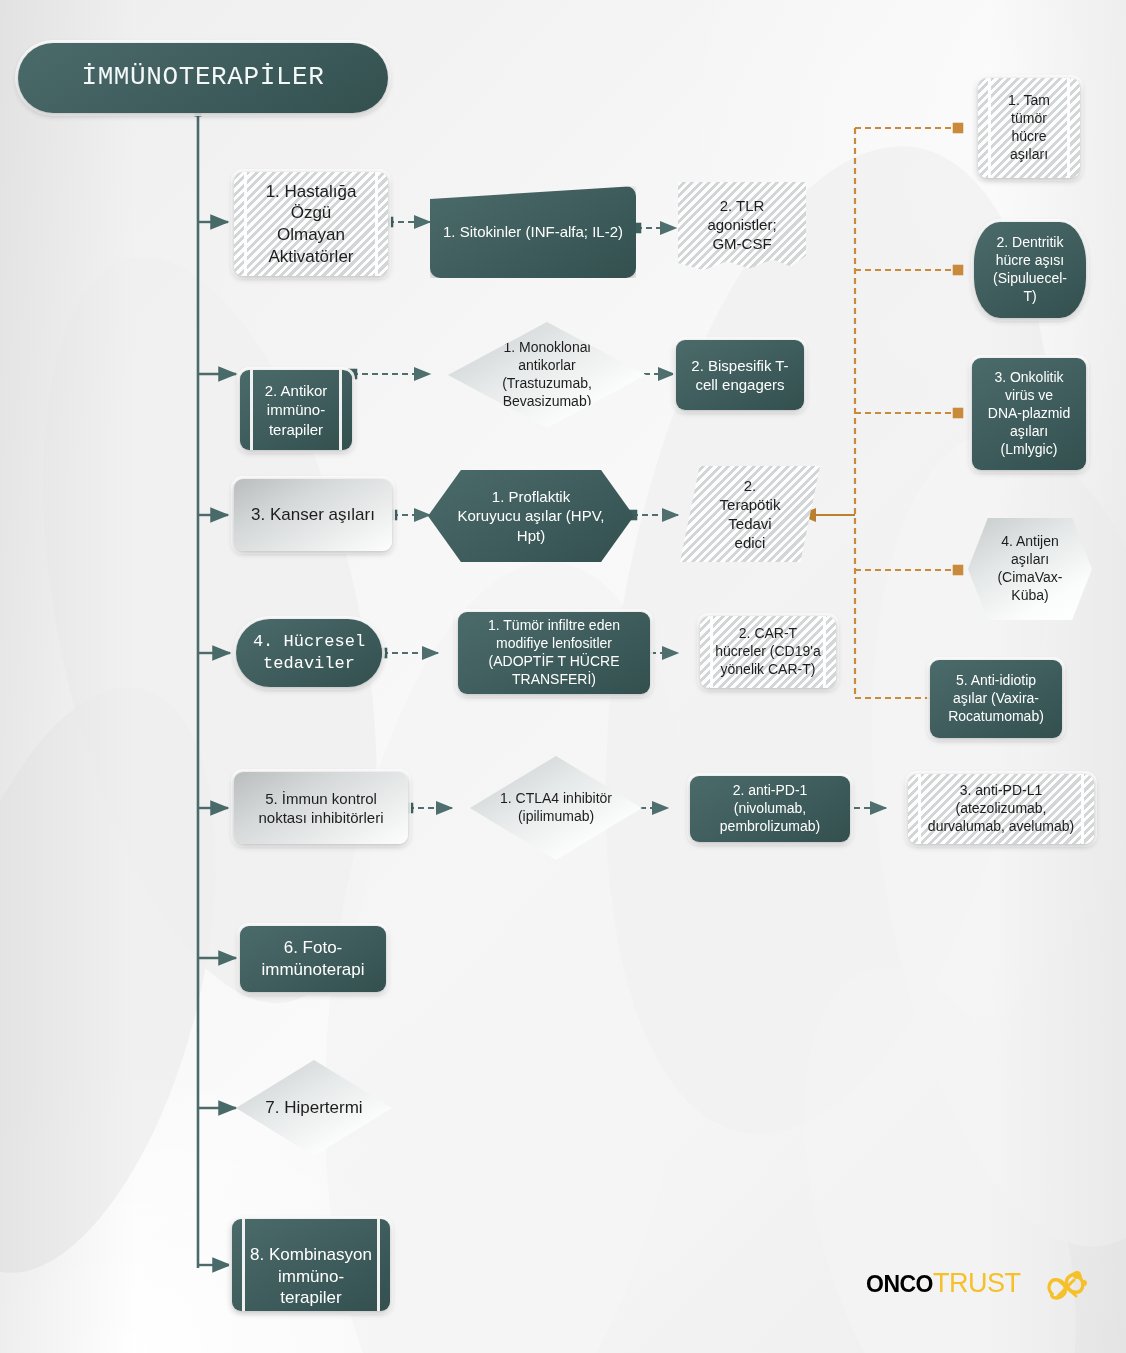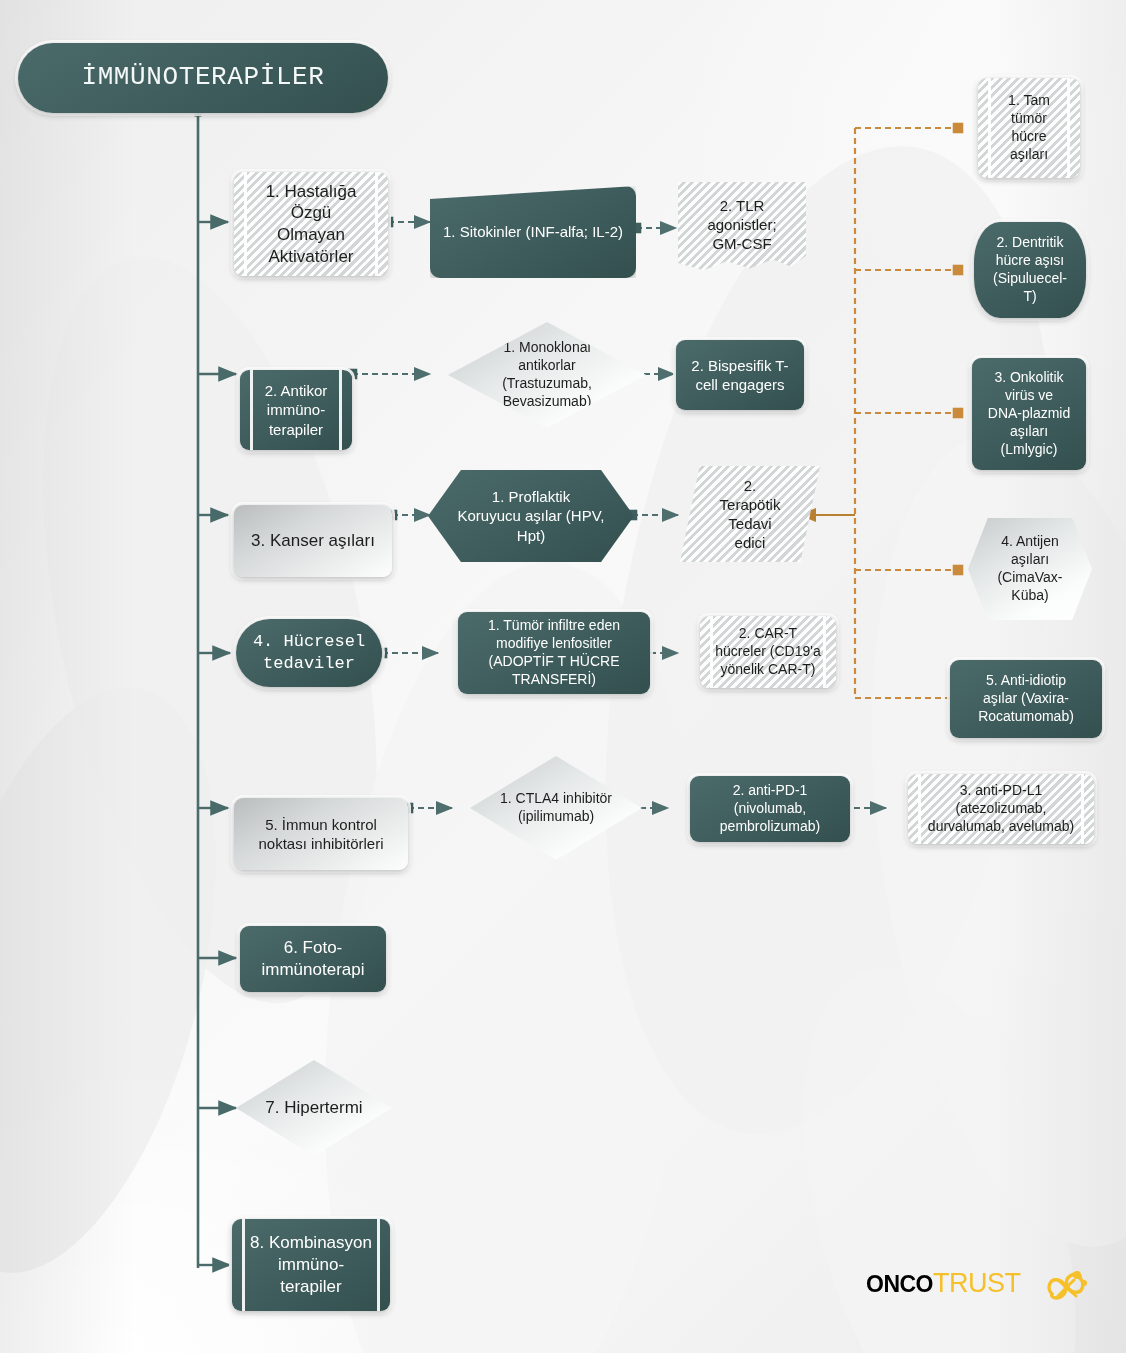--- a/index.html
+++ b/index.html
@@ -34,21 +34,21 @@
   
   .node{position:absolute;display:flex;align-items:center;justify-content:center;
         text-align:center;box-sizing:border-box;line-height:1.28;}
   .node .lbl{position:relative;z-index:3;padding:2px 8px;white-space:pre-line;}
 
   
   .teal{color:#ffffff;
     background:linear-gradient(150deg,#4b6b6a 0%,#41605f 40%,#33504f 100%);}
   
   .gray{color:#1d1d1d;
-    background:linear-gradient(150deg,#b9bdbd 0%,#d6d9d9 35%,#eef0f0 75%,#fdfdfd 100%);margin-top:26px;}
+    background:linear-gradient(150deg,#b9bdbd 0%,#d6d9d9 35%,#eef0f0 75%,#fdfdfd 100%);}
   
   .hatch{color:#1d1d1d;
     background:
       repeating-linear-gradient(135deg, rgba(255,255,255,.95) 0 3px, rgba(210,213,213,.95) 3px 6px),
       linear-gradient(150deg,#d3d6d6 0%,#e4e6e6 60%,#f4f5f5 100%);}
   
   .white{color:#1d1d1d;
     background:linear-gradient(150deg,#c6cbcb 0%,#e6e9e9 40%,#fbfcfc 75%,#ffffff 100%);}
 
   .rounded{border-radius:9px;}
@@ -241,21 +241,21 @@
 durvalumab, avelumab)</span>
   </div>
 
   <div class="node rounded teal shadow fs17" style="left:240px;top:926px;width:146px;height:66px;">
     <span class="lbl">6. Foto-
 immünoterapi</span>
   </div>
   <div class="node diamond white shadow-nb fs17" style="left:236px;top:1060px;width:156px;height:96px;">
     <span class="lbl">7. Hipertermi</span>
   </div>
-  <div class="node rounded teal shadow bars fs17" style="left:232px;top:1219px;width:158px;height:92px;">
+  <div class="node rounded teal shadow bars fs17" style="left:232px;top:1219px;width:158px;height:92px;align-items:flex-end;">
     <span class="lbl">8. Kombinasyon
 immüno-
 terapiler</span>
   </div>
 
   <div class="node rounded hatch shadow bars fs14" style="left:958px;top:78px;width:102px;height:100px;">
     <span class="lbl">1. Tam
 tümör
 hücre
 aşıları</span>
@@ -272,21 +272,21 @@
 DNA-plazmid
 aşıları
 (Lmlygic)</span>
   </div>
   <div class="node hex white shadow-nb fs14" style="left:948px;top:518px;width:124px;height:102px;">
     <span class="lbl">4. Antijen
 aşıları
 (CimaVax-
 Küba)</span>
   </div>
-  <div class="node rounded teal shadow fs14" style="left:930px;top:660px;width:152px;height:78px;">
+  <div class="node rounded teal shadow fs14" style="left:910px;top:660px;width:132px;height:78px;">
     <span class="lbl">5. Anti-idiotip
 aşılar (Vaxira-
 Rocatumomab)</span>
   </div>
 
   <div id="logo">
     <span class="onco">ONCO</span><span class="trust">TRUST</span>
     <svg width="44" height="40" style="position:absolute;left:178px;top:-2px;">
       <g fill="none" stroke="#f5c02a" stroke-width="3.4" stroke-linecap="round">
         <path d="M8,28 C2,22 6,12 14,14 C22,16 24,26 18,30 C12,34 6,31 8,28 Z"></path>

